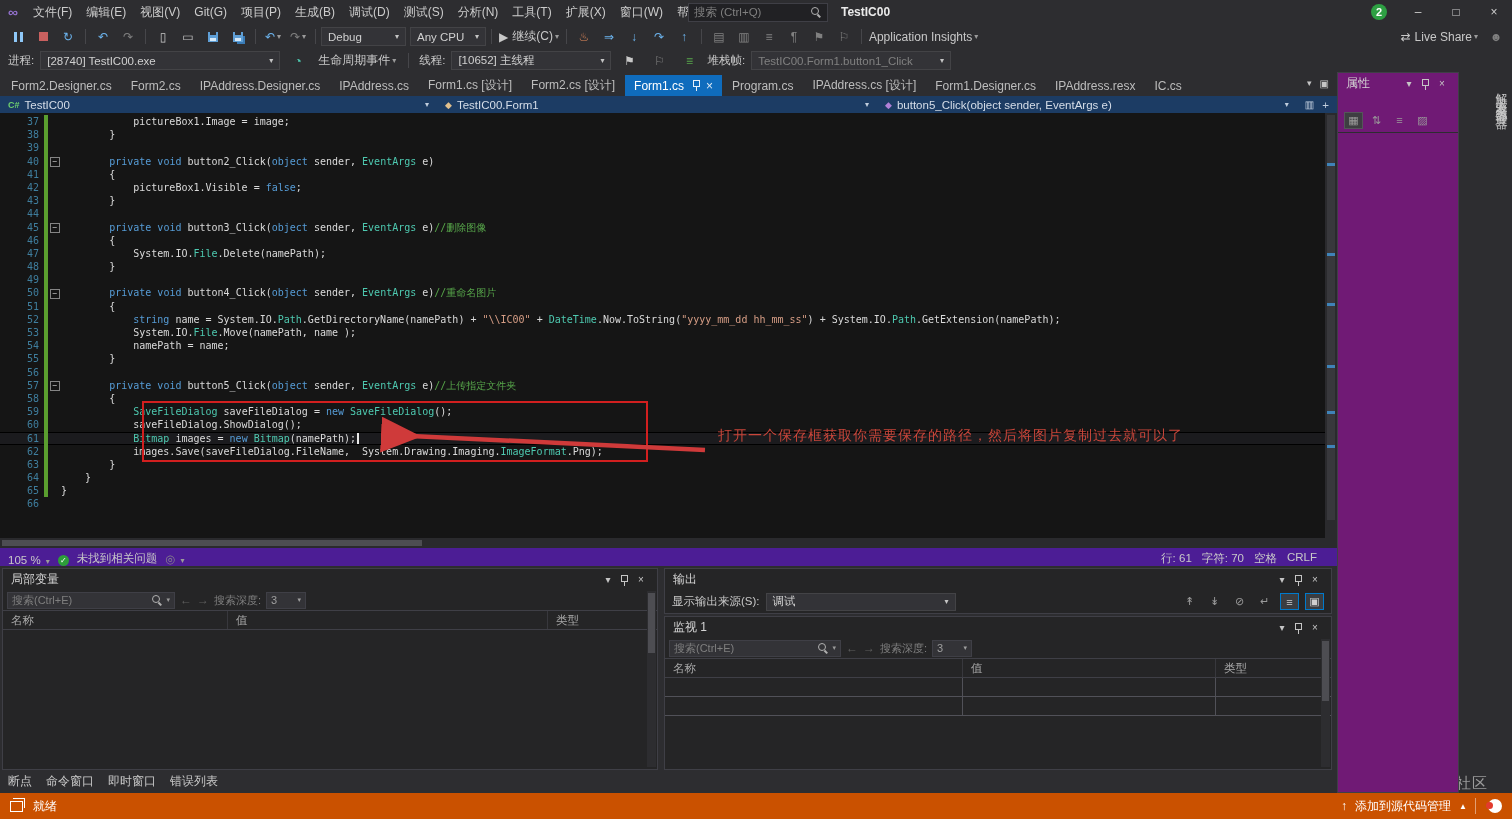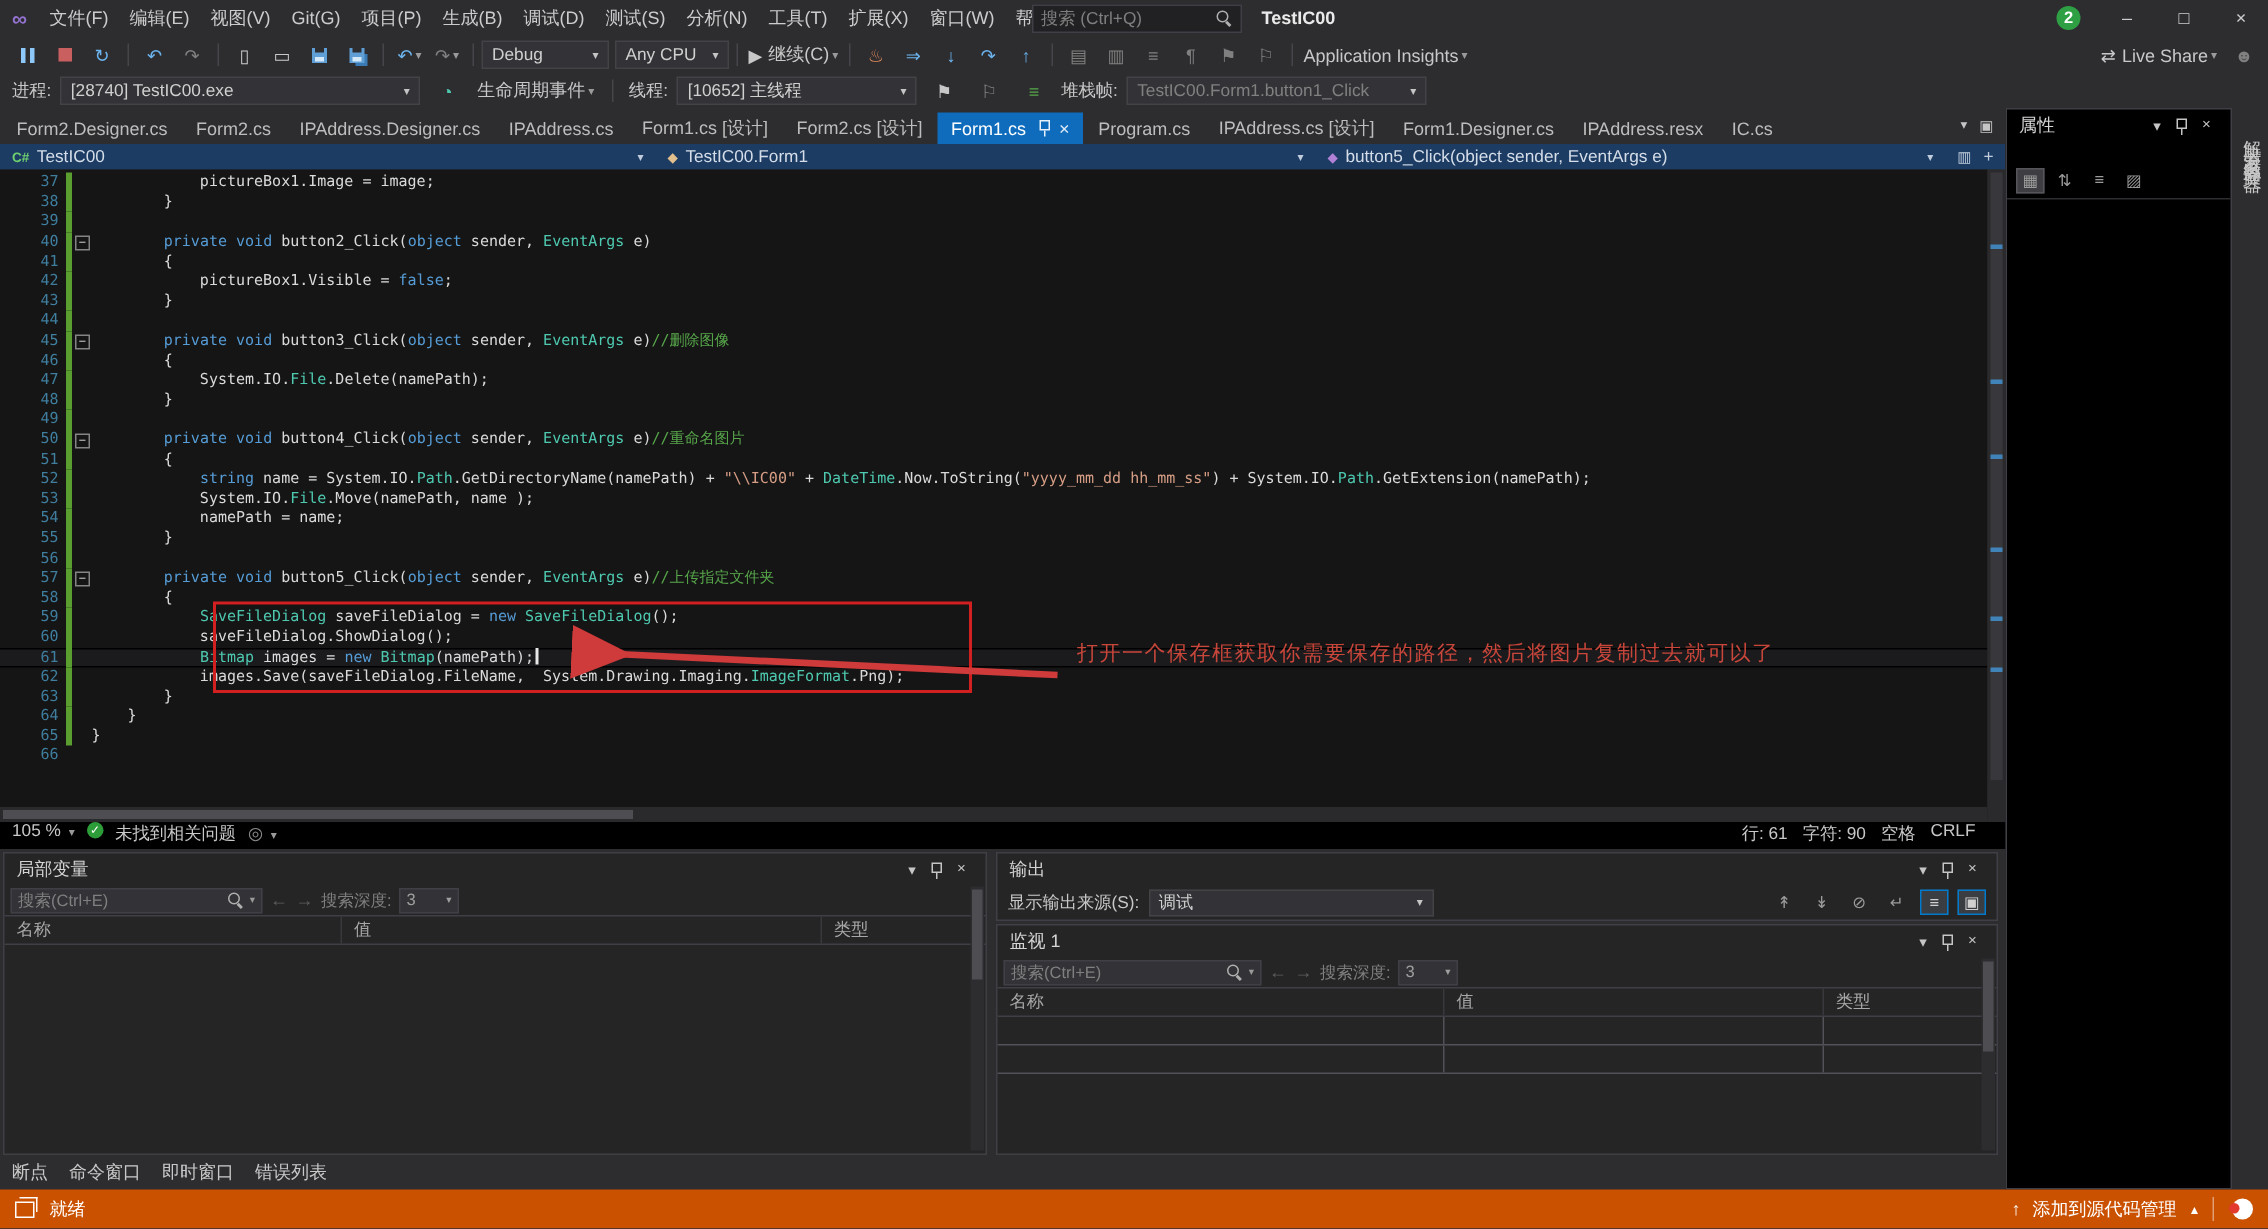--- a/index.html
+++ b/index.html
@@ -77,21 +77,21 @@
   .caret-bar{display:inline-block;width:1.5px;height:11px;background:#e8e8e8;vertical-align:-2px;margin-left:1px}
   #anno-rect{position:absolute;left:142px;top:288px;width:506px;height:61px;border:2px solid #d21f1f;box-sizing:border-box}
   #anno-arrow{position:absolute;left:0;top:0;width:1325px;height:435px;pointer-events:none}
   #anno-text{position:absolute;left:718px;top:314px;color:#c9463a;font-size:14px;letter-spacing:1px;white-space:nowrap}
   #hscroll{position:absolute;left:0;bottom:0;width:100%;height:10px;background:#2a2a2d}
   #hscroll-thumb{position:absolute;left:2px;top:2px;width:420px;height:6px;background:#4d4d52}
   #vscroll-editor{position:absolute;left:1325px;top:113px;width:12px;height:435px;background:#2a2a2d}
   #vscroll-thumb{position:absolute;left:2px;top:2px;width:8px;height:405px;background:#38383c}
   .vmark{position:absolute;left:2px;width:8px;height:3px;background:#3f83b8}
   
-  #editor-status{position:absolute;left:0;top:548px;width:1337px;height:18px;background:#000000;display:flex;align-items:flex-start;
+  #editor-status{position:absolute;left:0;top:548px;width:1337px;height:18px;background:#4c1d95;display:flex;align-items:flex-end;
        padding:0 8px;gap:8px;font-size:11.5px;color:#c8c8c8;box-sizing:border-box}
   .okdot{width:11px;height:11px;border-radius:50%;background:#2d9d3a;color:#fff;font-size:8px;line-height:11px;text-align:center;flex:none}
   #es-right{margin-left:auto;display:flex;gap:10px;padding-right:12px}
   
   .panel{position:absolute;background:#252526;border:1px solid #3f3f46;box-sizing:border-box}
   .phead{height:21px;display:flex;align-items:center;padding:0 8px;font-size:12px;color:#d4d4d4}
   .phead .sp{flex:1}
   .picon{width:16px;text-align:center;color:#c5c5c5;font-size:10px}
   .pin-icon{width:9px;height:12px;position:relative;margin:0 4px}
   .pin-icon::before{content:"";position:absolute;left:1px;top:1px;width:5px;height:5px;border:1px solid #c5c5c5}
@@ -112,21 +112,21 @@
   .wrow{height:18px;display:flex;border-bottom:1px solid #515158}
   .wcell{border-right:1px solid #515158;height:100%;box-sizing:border-box}
   .ctrl-row{height:23px;display:flex;align-items:center;padding:0 7px;gap:6px;font-size:11.5px;color:#c8c8c8}
   .obtn{width:19px;height:17px;display:flex;align-items:center;justify-content:center;color:#9a9a9a;font-size:11px;box-sizing:border-box}
   .obtn.on{border:1px solid #007acc;background:#3a3d41;color:#d0d0d0}
   
   #bottom-tabs{position:absolute;left:0;top:770px;width:1337px;height:23px;display:flex;align-items:center;
        padding-left:8px;gap:14px;font-size:12px;color:#c8c8c8}
   #watermark{position:absolute;right:24px;top:774px;font-size:15px;color:#9b9b9b;letter-spacing:1px}
   
-  #props{position:absolute;left:1337px;top:72px;width:151px;height:721px;background:#000000;border:1px solid #3f3f46;box-sizing:border-box}
+  #props{position:absolute;left:1337px;top:72px;width:122px;height:721px;background:#701a75;border:1px solid #3f3f46;box-sizing:border-box}
   #props-toolbar{height:24px;display:flex;align-items:center;gap:4px;padding:0 6px;border-bottom:1px solid #2d2d30;margin-top:14px}
   #props-toolbar .obtn.sel{background:#3e3e42;border:1px solid #55555a}
   #rstrip{position:absolute;left:1490px;top:72px;width:22px;height:721px;background:#2d2d30;display:flex;justify-content:center}
   .vtab{writing-mode:vertical-rl;color:#c8c8c8;font-size:12px;margin-top:12px;letter-spacing:3px}
   
   #statusbar{position:absolute;left:0;top:793px;width:1512px;height:26px;background:#ca5100;display:flex;align-items:center;
        color:#ffffff;font-size:12px;padding:0 10px;gap:8px;box-sizing:border-box}
   .sb-win{width:11px;height:9px;border:1px solid #fff;position:relative;margin-right:2px}
   .sb-win::after{content:"";position:absolute;left:2px;top:-4px;width:11px;height:9px;border:1px solid #fff;border-bottom:none;border-left:none}
   #sb-right{margin-left:auto;display:flex;align-items:center;gap:8px}
@@ -386,21 +386,21 @@
   <div class="vmark" style="top:332px"></div>
 </div>
 
 <div id="editor-status">
   <span><span>105 %</span> <span class="tcaret">▾</span></span>
   <span class="okdot">✓</span>
   <span>未找到相关问题</span>
   <span class="dim" style="color:#8a8a8a">◎ <span class="tcaret">▾</span></span>
   <div id="es-right">
     <span>行: 61</span>
-    <span>字符: 90</span>
+    <span>字符: 70</span>
     <span>空格</span>
     <span>CRLF</span>
   </div>
 </div>
 
 <div class="panel" style="left:2px;top:568px;width:656px;height:202px">
   <div class="phead">
     <span>局部变量</span>
     <span class="sp"></span>
     <span class="picon">▾</span>

